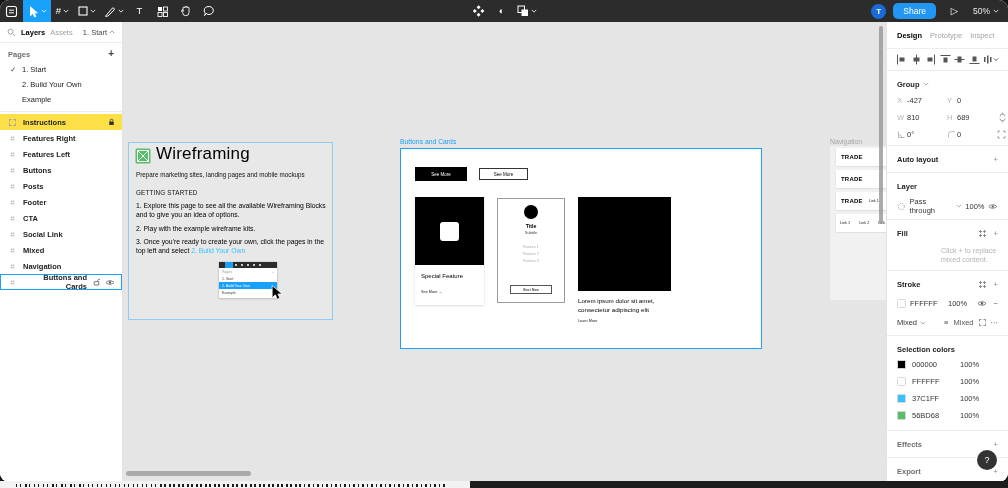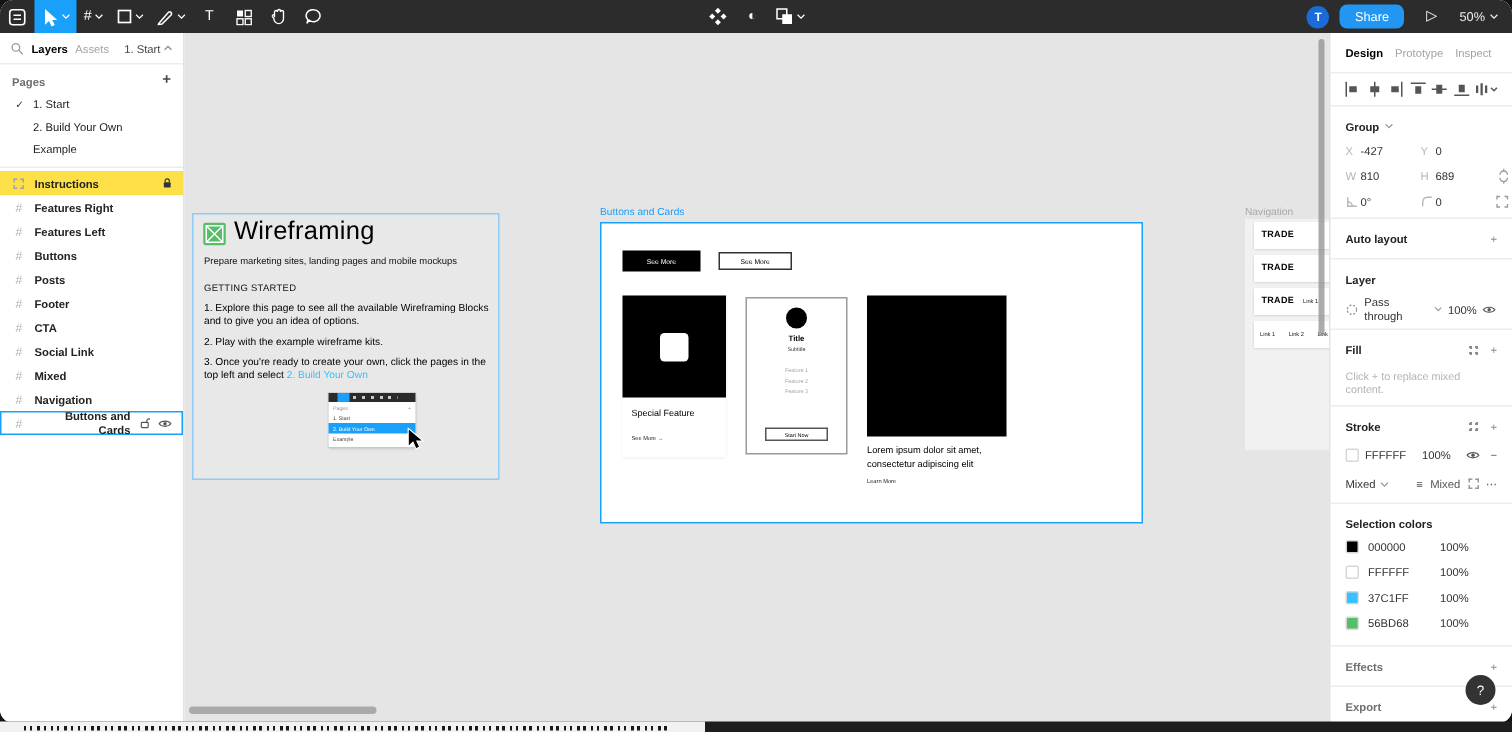--- a/index.html
+++ b/index.html
@@ -118,21 +118,21 @@
   .sec-h{display:flex;align-items:center;height:14px;font-weight:700;color:#222;}
   .sec-h .acts{margin-left:auto;display:flex;align-items:center;gap:8px;color:#8b8b8b;font-weight:400;}
   .sec-h.dim{color:#6f6f6f;}
   .group-row{display:flex;align-items:center;gap:3px;height:14px;font-weight:600;color:#222;}
   .kv-grid{display:grid;grid-template-columns:10px 40px 10px 40px 1fr;row-gap:7px;margin-top:5px;align-items:center;}
   .k{color:#b5b5b5;} .v{color:#333;}
   .kicon{display:flex;align-items:center;color:#b5b5b5;}
   .ric{display:flex;justify-content:flex-end;color:#9a9a9a;}
   .layer-row{display:flex;align-items:center;gap:4px;margin-top:6px;height:14px;}
   .layer-row .pct{margin-left:auto;color:#333;}
-  .hint{color:#b3b3b3;margin-top:6px;font-size:7.2px;}
+  .hint{color:#b3b3b3;margin-top:6px;font-size:7.2px;margin-left:44px;}
   .srow{display:flex;align-items:center;gap:4px;margin-top:6px;height:13px;}
   .sw{width:9px;height:9px;border-radius:1.5px;border:.5px solid #d7d7d7;flex:none;}
   .hex{width:36px;color:#333;}
   .pctw{width:26px;color:#333;}
   .sicons{margin-left:auto;display:flex;align-items:center;gap:7px;color:#555;}
   .mrow{display:flex;align-items:center;margin-top:6px;height:13px;color:#333;}
   .mrow .mright{margin-left:auto;display:flex;align-items:center;gap:5px;color:#555;}
   .crow{display:flex;align-items:center;gap:6px;height:17px;}
   .crow .hex{width:42px;}
   .dots4{display:inline-block;width:7px;height:7px;

